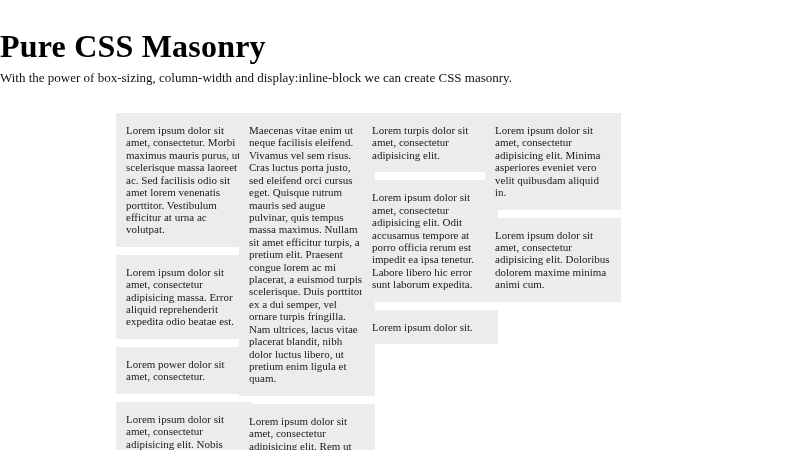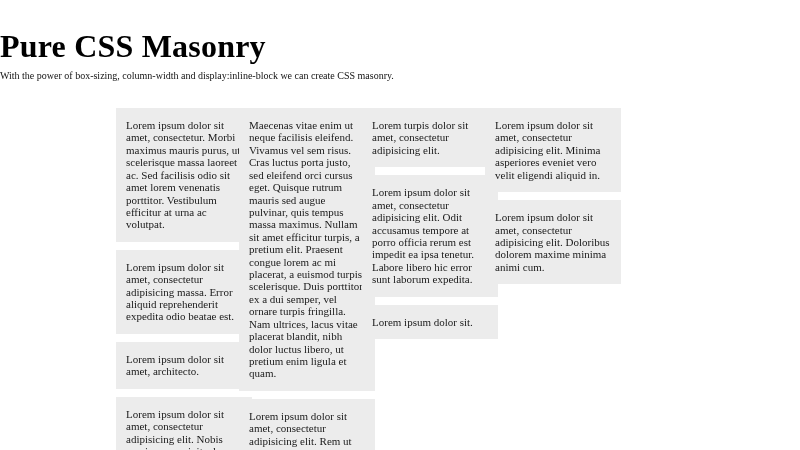--- a/index.html
+++ b/index.html
@@ -19,21 +19,21 @@
   }
   .page-title {
     margin: 1px 0 5px 0;
     font-size: 32px;
     font-weight: bold;
     color: #000000;
     letter-spacing: 0.2px;
   }
   .page-subtitle {
     margin: 0;
-    font-size: 10px;
+    font-size: 13px;
     color: #111111;
   }
   .masonry {
     width: 568px;
     margin: 27px auto 0 auto;
     display: flex;
     gap: 8px;
     align-items: flex-start;
   }
   .masonry-column {
@@ -57,34 +57,34 @@
 
 <div class="page">
   <h1 class="page-title">Pure CSS Masonry</h1>
   <p class="page-subtitle">With the power of box-sizing, column-width and display:inline-block we can create CSS masonry.</p>
 
   <div class="masonry">
 
     <div class="masonry-column">
       <div class="masonry-brick">Lorem ipsum dolor sit amet, consectetur. Morbi maximus mauris purus, ut scelerisque massa laoreet ac. Sed facilisis odio sit amet lorem venenatis porttitor. Vestibulum efficitur at urna ac volutpat.</div>
       <div class="masonry-brick">Lorem ipsum dolor sit amet, consectetur adipisicing massa. Error aliquid reprehenderit expedita odio beatae est.</div>
-      <div class="masonry-brick">Lorem ipsum dolor sit amet, architecto.</div>
+      <div class="masonry-brick">Lorem power dolor sit amet, consectetur.</div>
       <div class="masonry-brick">Lorem ipsum dolor sit amet, consectetur adipisicing elit. Nobis maximus suscipit ad.</div>
     </div>
 
     <div class="masonry-column">
       <div class="masonry-brick">Maecenas vitae enim ut neque facilisis eleifend. Vivamus vel sem risus. Cras luctus porta justo, sed eleifend orci cursus eget. Quisque rutrum mauris sed augue pulvinar, quis tempus massa maximus. Nullam sit amet efficitur turpis, a pretium elit. Praesent congue lorem ac mi placerat, a euismod turpis scelerisque. Duis porttitor ex a dui semper, vel ornare turpis fringilla. Nam ultrices, lacus vitae placerat blandit, nibh dolor luctus libero, ut pretium enim ligula et quam.</div>
       <div class="masonry-brick">Lorem ipsum dolor sit amet, consectetur adipisicing elit. Rem ut debitis dolorum earum expedita eveniet voluptatem quibusdam facere eos numquam commodi ad mollitia.</div>
     </div>
 
     <div class="masonry-column">
       <div class="masonry-brick">Lorem turpis dolor sit amet, consectetur adipisicing elit.</div>
       <div class="masonry-brick">Lorem ipsum dolor sit amet, consectetur adipisicing elit. Odit accusamus tempore at porro officia rerum est impedit ea ipsa tenetur. Labore libero hic error sunt laborum expedita.</div>
       <div class="masonry-brick">Lorem ipsum dolor sit.</div>
     </div>
 
     <div class="masonry-column">
-      <div class="masonry-brick">Lorem ipsum dolor sit amet, consectetur adipisicing elit. Minima asperiores eveniet vero velit eligendi aliquid in.</div>
+      <div class="masonry-brick">Lorem ipsum dolor sit amet, consectetur adipisicing elit. Minima asperiores eveniet vero velit quibusdam aliquid in.</div>
       <div class="masonry-brick">Lorem ipsum dolor sit amet, consectetur adipisicing elit. Doloribus dolorem maxime minima animi cum.</div>
     </div>
 
   </div>
 </div>
 
 </body></html>

